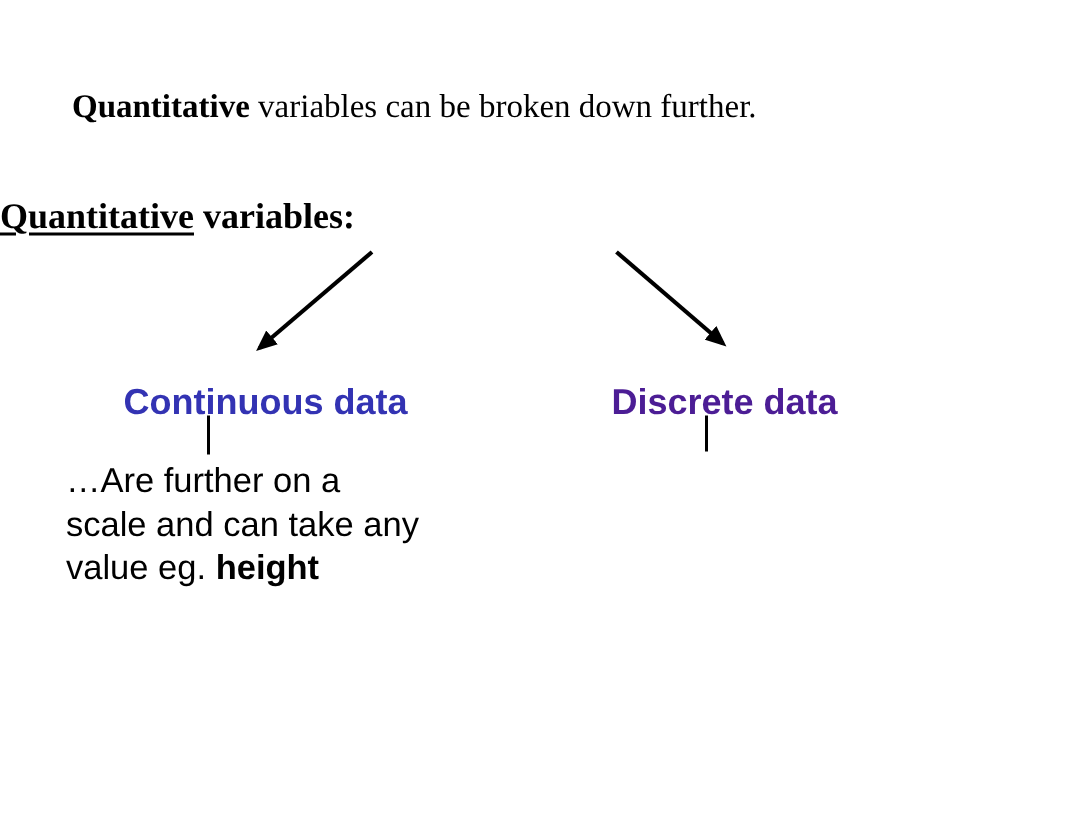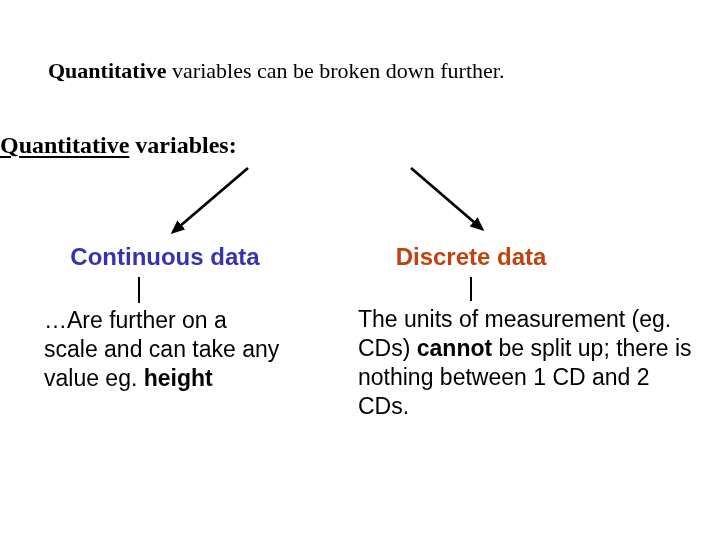--- a/index.html
+++ b/index.html
@@ -22,21 +22,21 @@
     font-family:"Liberation Serif",serif;
     font-size:24px;font-weight:bold;line-height:30px;white-space:nowrap;
   }
   .heading .u{
     text-decoration:underline;
     text-decoration-thickness:2px;
     text-underline-offset:3px;
   }
   .arrows{position:absolute;left:140px;top:160px;}
   .branch-title{
-    position:absolute;top:243px;width:250px;margin:0;
+    position:absolute;top:243px;width:250px;margin:12px;
     text-align:center;
     font-size:24px;font-weight:bold;line-height:28px;white-space:nowrap;
   }
   .branch-title.left{left:40px;}
   .branch-title.right{left:346px;}
   .connector{position:absolute;width:2px;background:#000;}
   .connector.left{left:138px;top:277px;height:26px;}
   .connector.right{left:470px;top:277px;height:24px;}
   .desc{
     position:absolute;margin:0;
@@ -60,22 +60,21 @@
       <marker id="arrowhead" markerUnits="userSpaceOnUse" markerWidth="15" markerHeight="13" refX="11" refY="6.5" orient="auto">
         <path d="M0,0.5 L14,6.5 L0,12.5 Z" fill="currentColor"></path>
       </marker>
     </defs>
     <line x1="108" y1="8" x2="33" y2="72" stroke="currentColor" stroke-width="2.75" marker-end="url(#arrowhead)"></line>
     <line x1="271" y1="8" x2="342" y2="69" stroke="currentColor" stroke-width="2.75" marker-end="url(#arrowhead)"></line>
   </svg>
 
   <p class="branch-title left" style="color: rgb(51, 51, 179);">Continuous data</p>
 
-  <p class="branch-title right" style="color: #c2410c;">Discrete data</p>
+  <p class="branch-title right" style="color: #4c1d95;">Discrete data</p>
 
   <div class="connector left"></div>
   <div class="connector right"></div>
 
   <p class="desc left"><span>…Are further on a scale and can take any value eg. </span><b>height</b><span></span></p>
 
-  <p class="desc right"><span>The units of measurement (eg. CDs) </span><b>cannot</b><span> be split up; there is nothing between 1 CD and 2 CDs.</span></p>
 
 </div>
 
 </body></html>

